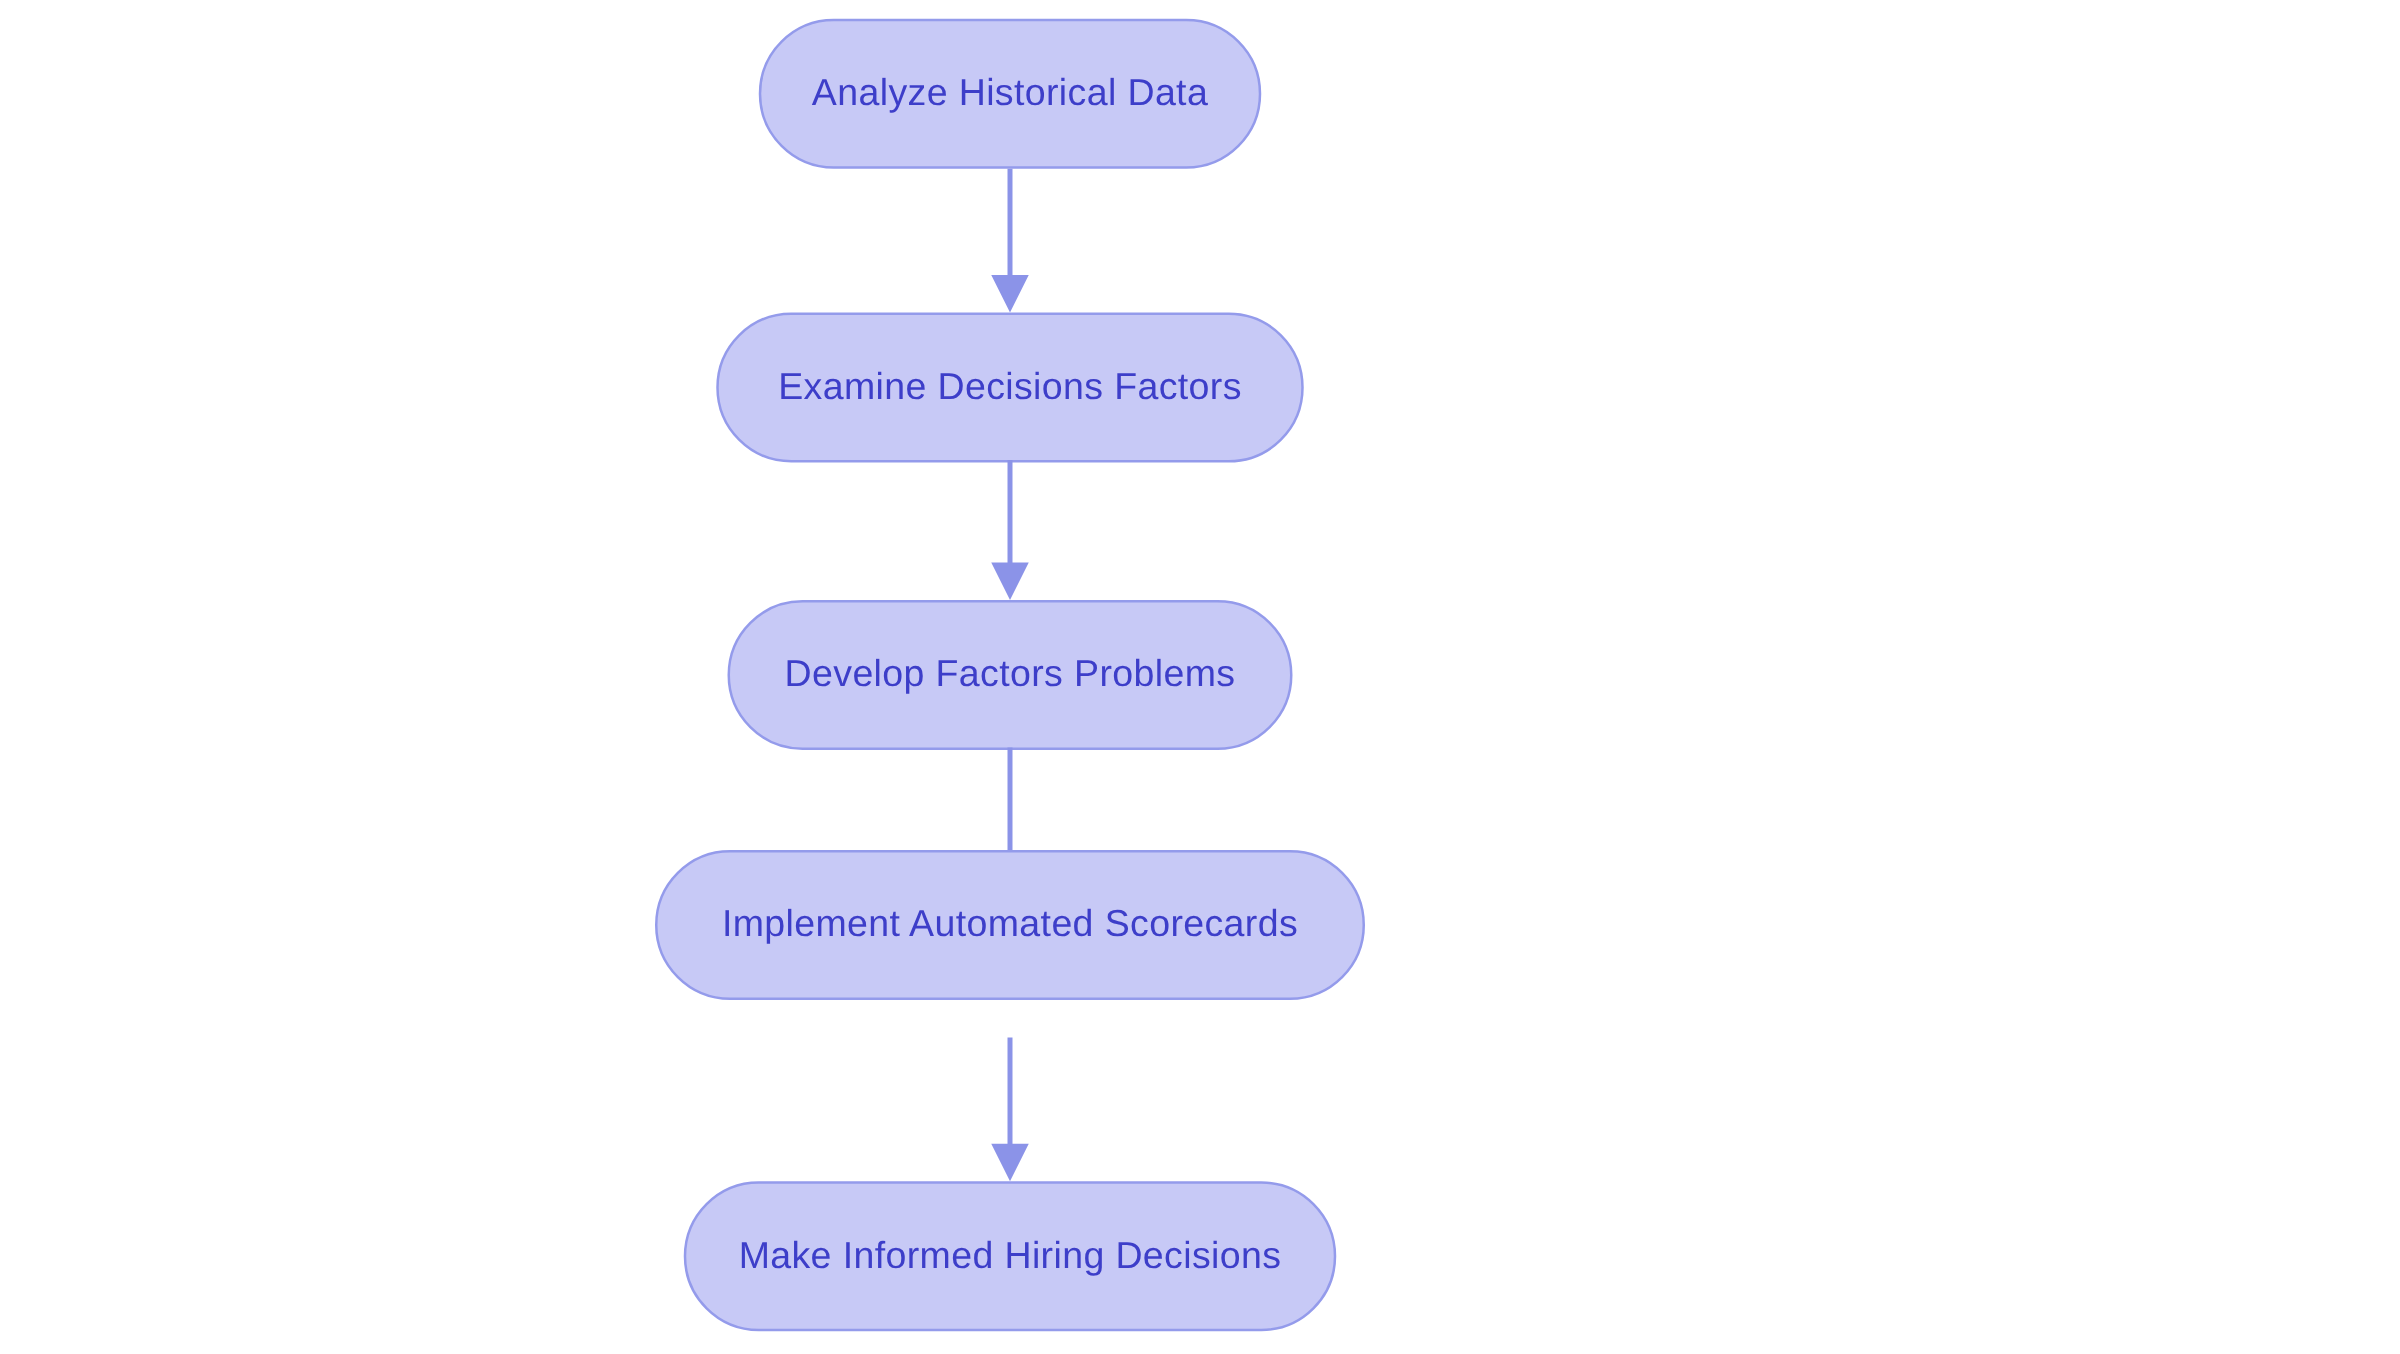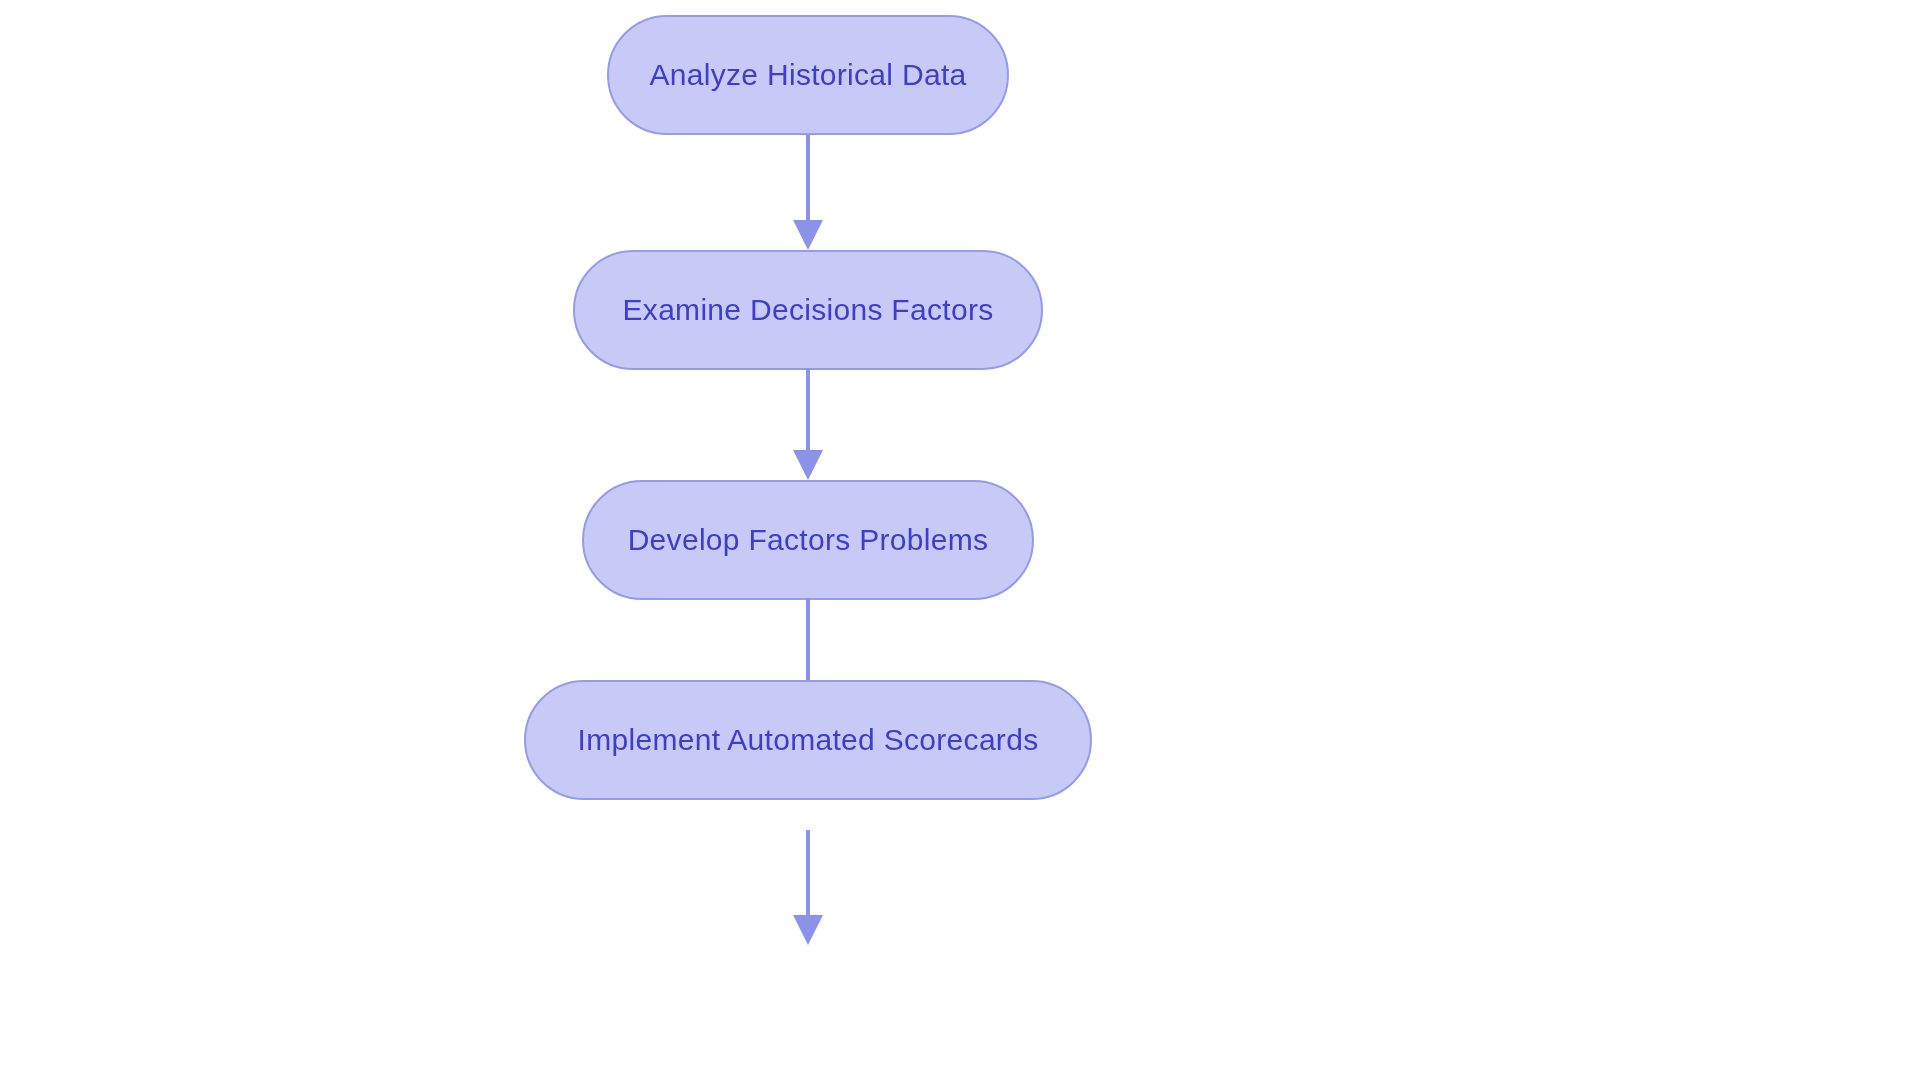--- a/index.html
+++ b/index.html
@@ -109,14 +109,17 @@
 
   <div class="flow-node node-3">
     <span>Implement Automated Scorecards</span>
   </div>
 
   <div class="flow-arrow arrow-3">
     <div class="arrow-line"></div>
     <div class="arrow-head"></div>
   </div>
 
+  <div class="flow-node node-4">
+    <span>Make Informed Hiring Decisions</span>
+  </div>
 
 </div>
 
 </body></html>

